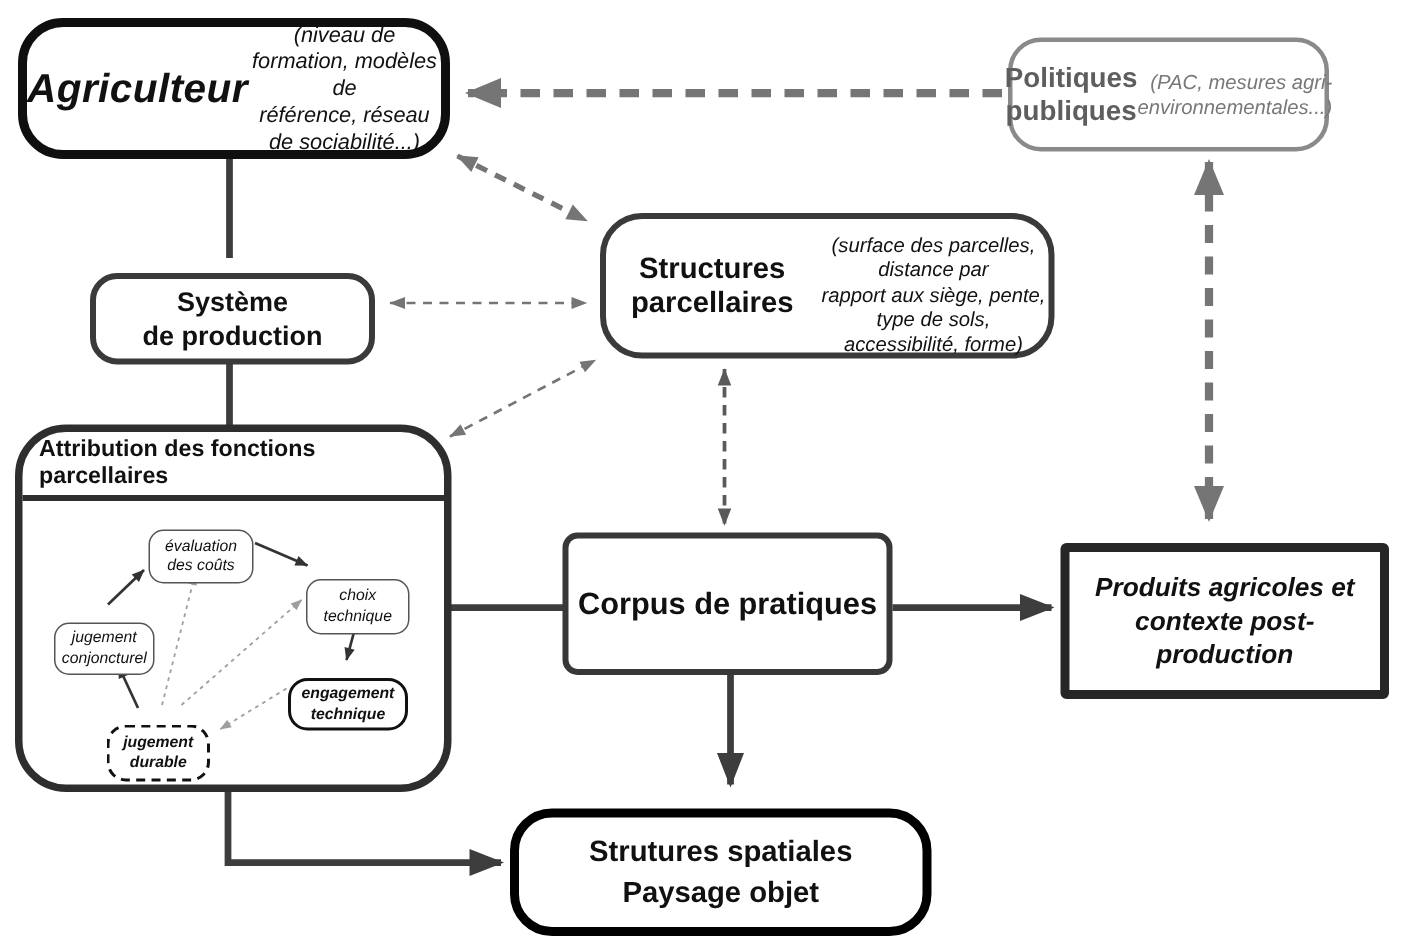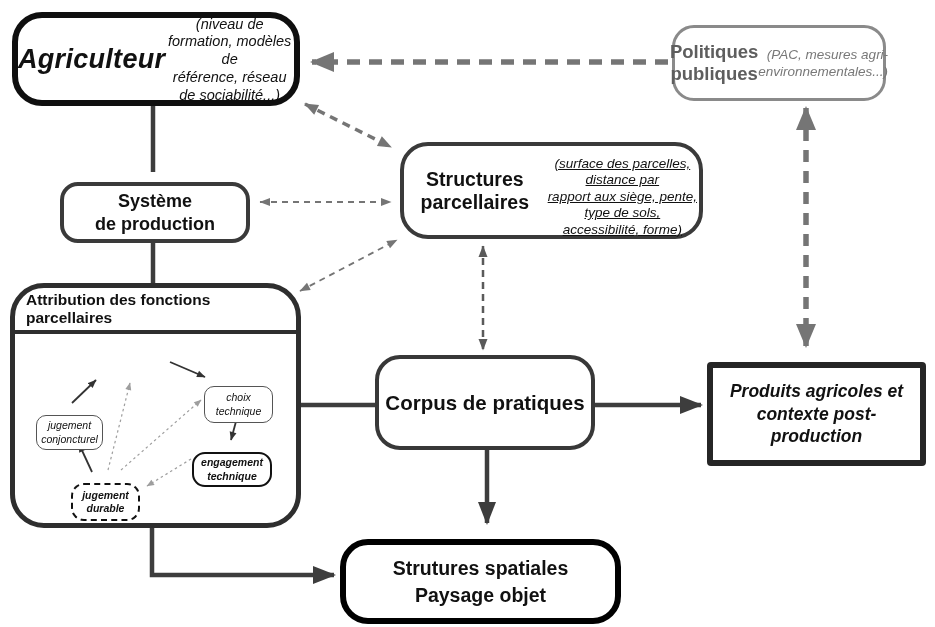--- a/index.html
+++ b/index.html
@@ -16,24 +16,24 @@
   .pre{white-space:pre-line;margin-top:10px;}
   
   .agriculteur{left:12px;top:12px;width:288px;height:94px;border:6px solid #0f0f0f;border-radius:30px;}
   .agriculteur .title{font-size:27px;font-weight:bold;font-style:italic;letter-spacing:.3px;}
   .agriculteur .sub{font-size:14.5px;font-style:italic;line-height:1.22;margin-top:2px;}
   .politiques{left:672px;top:25px;width:214px;height:76px;border:3px solid #8a8a8a;border-radius:22px;}
   .politiques .title{font-size:18.5px;font-weight:bold;color:#5e5e5e;}
   .politiques .sub{font-size:13.5px;font-style:italic;color:#787878;line-height:1.2;margin-top:1px;text-align:right;}
   .structparc{left:400px;top:142px;width:303px;height:97px;border:4px solid #3a3a3a;border-radius:28px;}
   .structparc .title{font-size:19.5px;font-weight:bold;}
-  .structparc .sub{font-size:13.5px;font-style:italic;line-height:1.22;margin-top:13px;text-decoration:underline;}
+  .structparc .sub{font-size:13.5px;font-style:italic;line-height:1.22;margin-top:13px;}
   .systeme{left:60px;top:172px;width:190px;height:61px;border:4px solid #3a3a3a;border-radius:18px;
            font-size:18px;font-weight:bold;line-height:1.25;}
-  .corpus{left:375px;top:355px;width:220px;height:95px;border:4.5px solid #383838;border-radius:25px;
+  .corpus{left:375px;top:355px;width:220px;height:95px;border:4.5px solid #383838;border-radius:10px;
           font-size:20.5px;font-weight:bold;}
   .produits{left:707px;top:352px;width:219px;height:104px;border:6px solid #262626;border-radius:4px;
             font-size:17.5px;font-weight:bold;font-style:italic;line-height:1.3;}
   .structspat{left:340px;top:529px;width:281px;height:85px;border:6.5px solid #000;border-radius:28px;
               font-size:19.5px;font-weight:bold;line-height:1.35;}
   
   .attribution{left:10px;top:283px;width:291px;height:245px;border:5px solid #2e2e2e;border-radius:34px;
                background:transparent;display:block;}
   .attr-header{height:42px;border-bottom:4px solid #2e2e2e;display:flex;align-items:center;
                padding-left:11px;font-size:15.5px;font-weight:bold;text-align:left;}
@@ -124,20 +124,22 @@
     <div class="sub pre">(surface des parcelles, distance par
 rapport aux siège, pente, type de sols,
 accessibilité, forme)</div>
   </div>
 
   <div class="node systeme pre">Système
 de production</div>
 
   <div class="node attribution">
     <div class="attr-header">Attribution des fonctions parcellaires</div>
+    <div class="mini evaluation pre">évaluation
+des coûts</div>
     <div class="mini choix pre">choix
 technique</div>
     <div class="mini jugconj pre">jugement
 conjoncturel</div>
     <div class="mini engagement pre">engagement
 technique</div>
     <div class="mini jugdur pre">jugement
 durable</div>
   </div>
 

